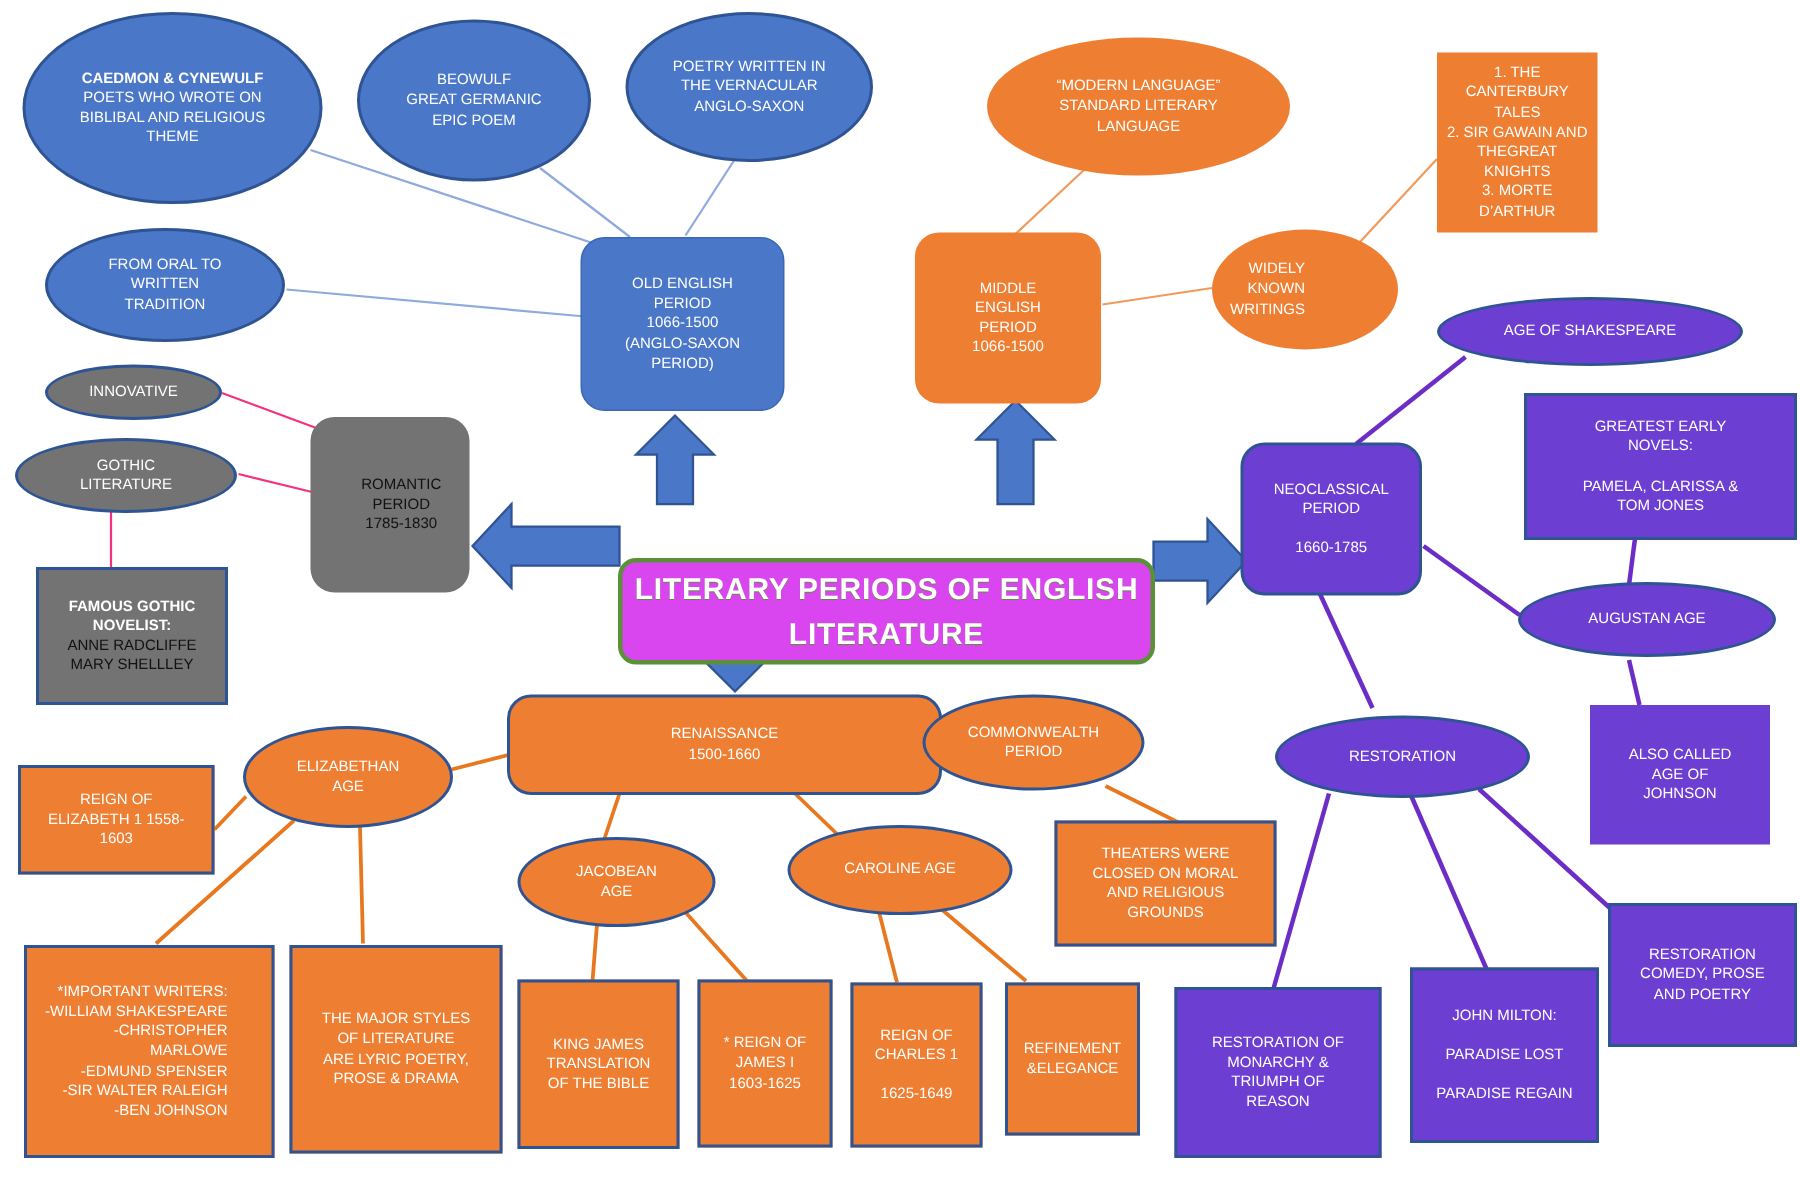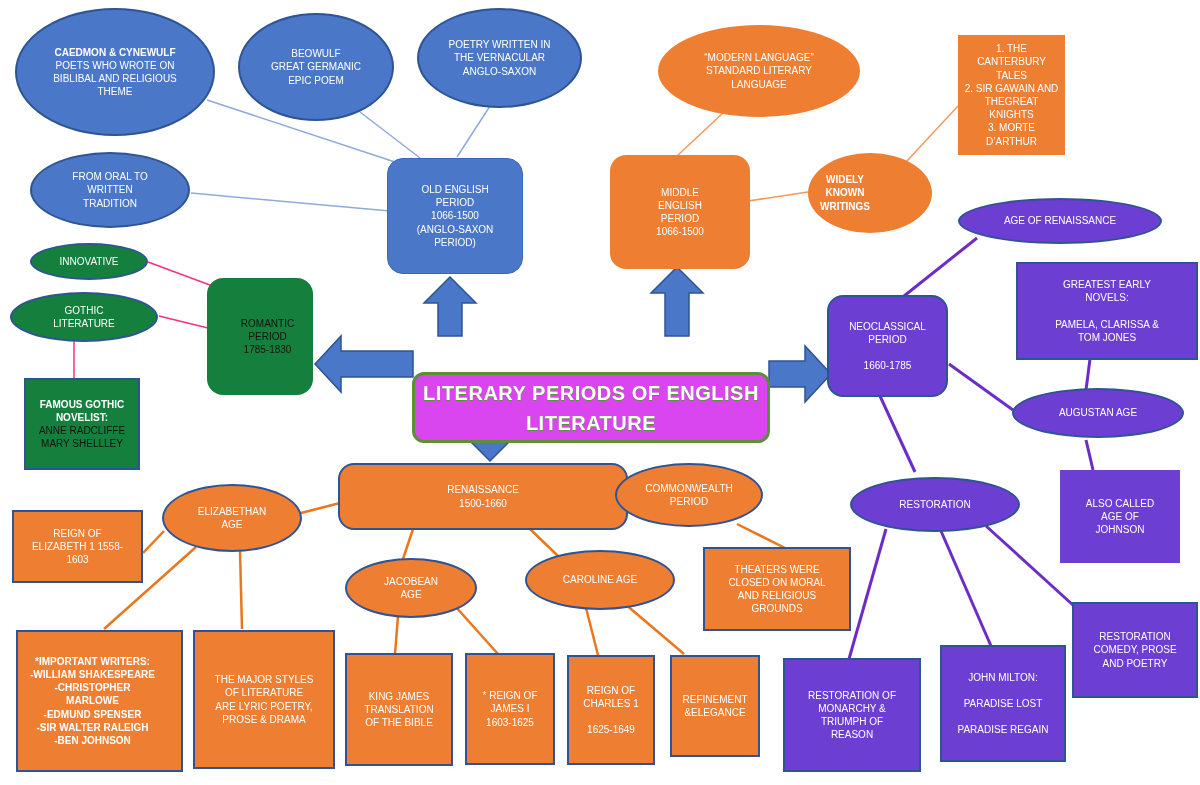--- a/index.html
+++ b/index.html
@@ -13,27 +13,27 @@
   .node .txt b{display:block;font-weight:bold;}
   .ellipse{border-radius:50%;}
   .rounded{border-radius:16px;}
   .rect{border-radius:0;}
   .blue{background:#4a77c8;border:2px solid #2e5494;}
   .blue.soft{border:1.5px solid #3a67b8;text-align:center;}
   .orange{background:#ee7e32;}
   .orange.bordered{border:2px solid #2e5494;}
   .purple{background:#6c3ed2;}
   .purple.bordered{border:2px solid #2e5494;}
-  .pink{background:#15803d;}
+  .pink{background:#737373;}
   .pink.bordered{border:2.5px solid #2e5494;}
   .green{background:#d946ef;border:3px solid #5a9138;border-radius:12px;margin-top:37px;}
   .title-text{font-size:20px;font-weight:bold;letter-spacing:.5px;line-height:1.5;
               text-shadow:0 1px 0 #5a9138;}
   .black-text{color:#111;padding-left:19px;}
-  .left-align{text-align:center;justify-content:flex-start;padding-left:12px;font-weight:bold;}
+  .left-align{text-align:right;justify-content:flex-start;padding-left:12px;}
   .famous-body{color:#111;white-space:pre-line;display:block;}
 </style>
 </head>
 <body>
 
 <div id="canvas">
 
   <svg class="connectors" width="1200" height="785">
 
     <line x1="207" y1="100" x2="395" y2="162" stroke="#8faadc" stroke-width="1.5"></line>
@@ -104,41 +104,41 @@
 1066-1500
 (ANGLO-SAXON
 PERIOD)</div>
   </div>
 
   <div class="node ellipse orange" style="left:658px;top:25px;width:202px;height:92px">
     <div class="txt">“MODERN LANGUAGE”
 STANDARD LITERARY
 LANGUAGE</div>
   </div>
-  <div class="node rounded orange" style="left:610px;top:155px;width:140px;height:114px">
+  <div class="node rounded orange" style="left:610px;top:155px;width:124px;height:114px">
     <div class="txt">MIDDLE
 ENGLISH
 PERIOD
 1066-1500</div>
   </div>
   <div class="node rect orange" style="left:958px;top:35px;width:107px;height:120px">
     <div class="txt">1. THE CANTERBURY
 TALES
 2. SIR GAWAIN AND
 THEGREAT KNIGHTS
 3. MORTE D’ARTHUR</div>
   </div>
   <div class="node ellipse orange left-align" style="left:808px;top:153px;width:124px;height:80px">
     <div class="txt">WIDELY
 KNOWN
 WRITINGS</div>
   </div>
 
   <div class="node ellipse purple bordered" style="left:958px;top:198px;width:204px;height:46px">
-    <div class="txt">AGE OF RENAISSANCE</div>
+    <div class="txt">AGE OF SHAKESPEARE</div>
   </div>
   <div class="node rounded purple bordered" style="left:827px;top:295px;width:121px;height:102px">
     <div class="txt">NEOCLASSICAL
 PERIOD
 
 1660-1785</div>
   </div>
   <div class="node rect purple bordered" style="left:1016px;top:262px;width:182px;height:98px">
     <div class="txt">GREATEST EARLY
 NOVELS:
@@ -176,21 +176,21 @@
 REASON</div>
   </div>
 
   <div class="node ellipse pink bordered" style="left:30px;top:243px;width:118px;height:37px">
     <div class="txt">INNOVATIVE</div>
   </div>
   <div class="node ellipse pink bordered" style="left:10px;top:292px;width:148px;height:50px">
     <div class="txt">GOTHIC
 LITERATURE</div>
   </div>
-  <div class="node rect pink bordered" style="left:24px;top:378px;width:116px;height:92px">
+  <div class="node rect pink bordered" style="left:24px;top:378px;width:128px;height:92px">
     <div class="txt"><b>FAMOUS GOTHIC
 NOVELIST:</b><span class="famous-body">ANNE RADCLIFFE
 MARY SHELLLEY</span></div>
   </div>
   <div class="node rounded pink black-text" style="left:207px;top:278px;width:106px;height:117px">
     <div class="txt">ROMANTIC
 PERIOD
 1785-1830</div>
   </div>
 

